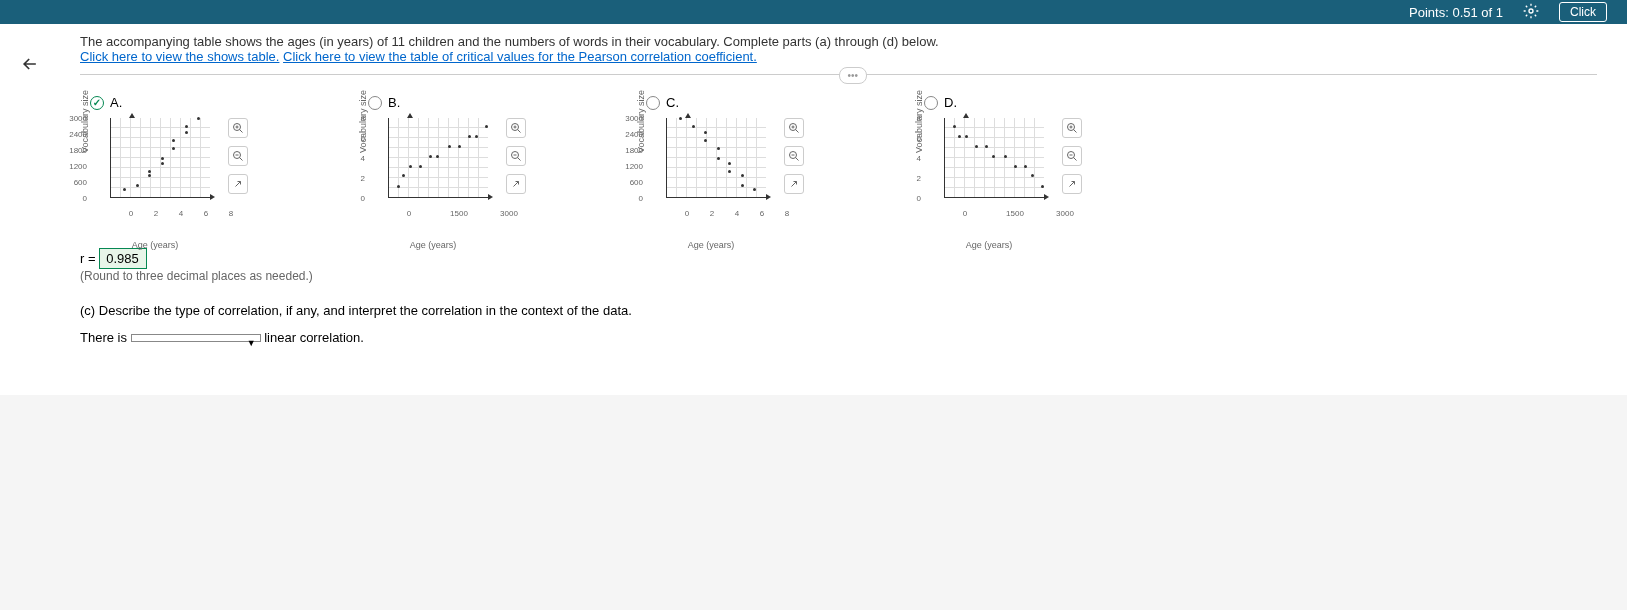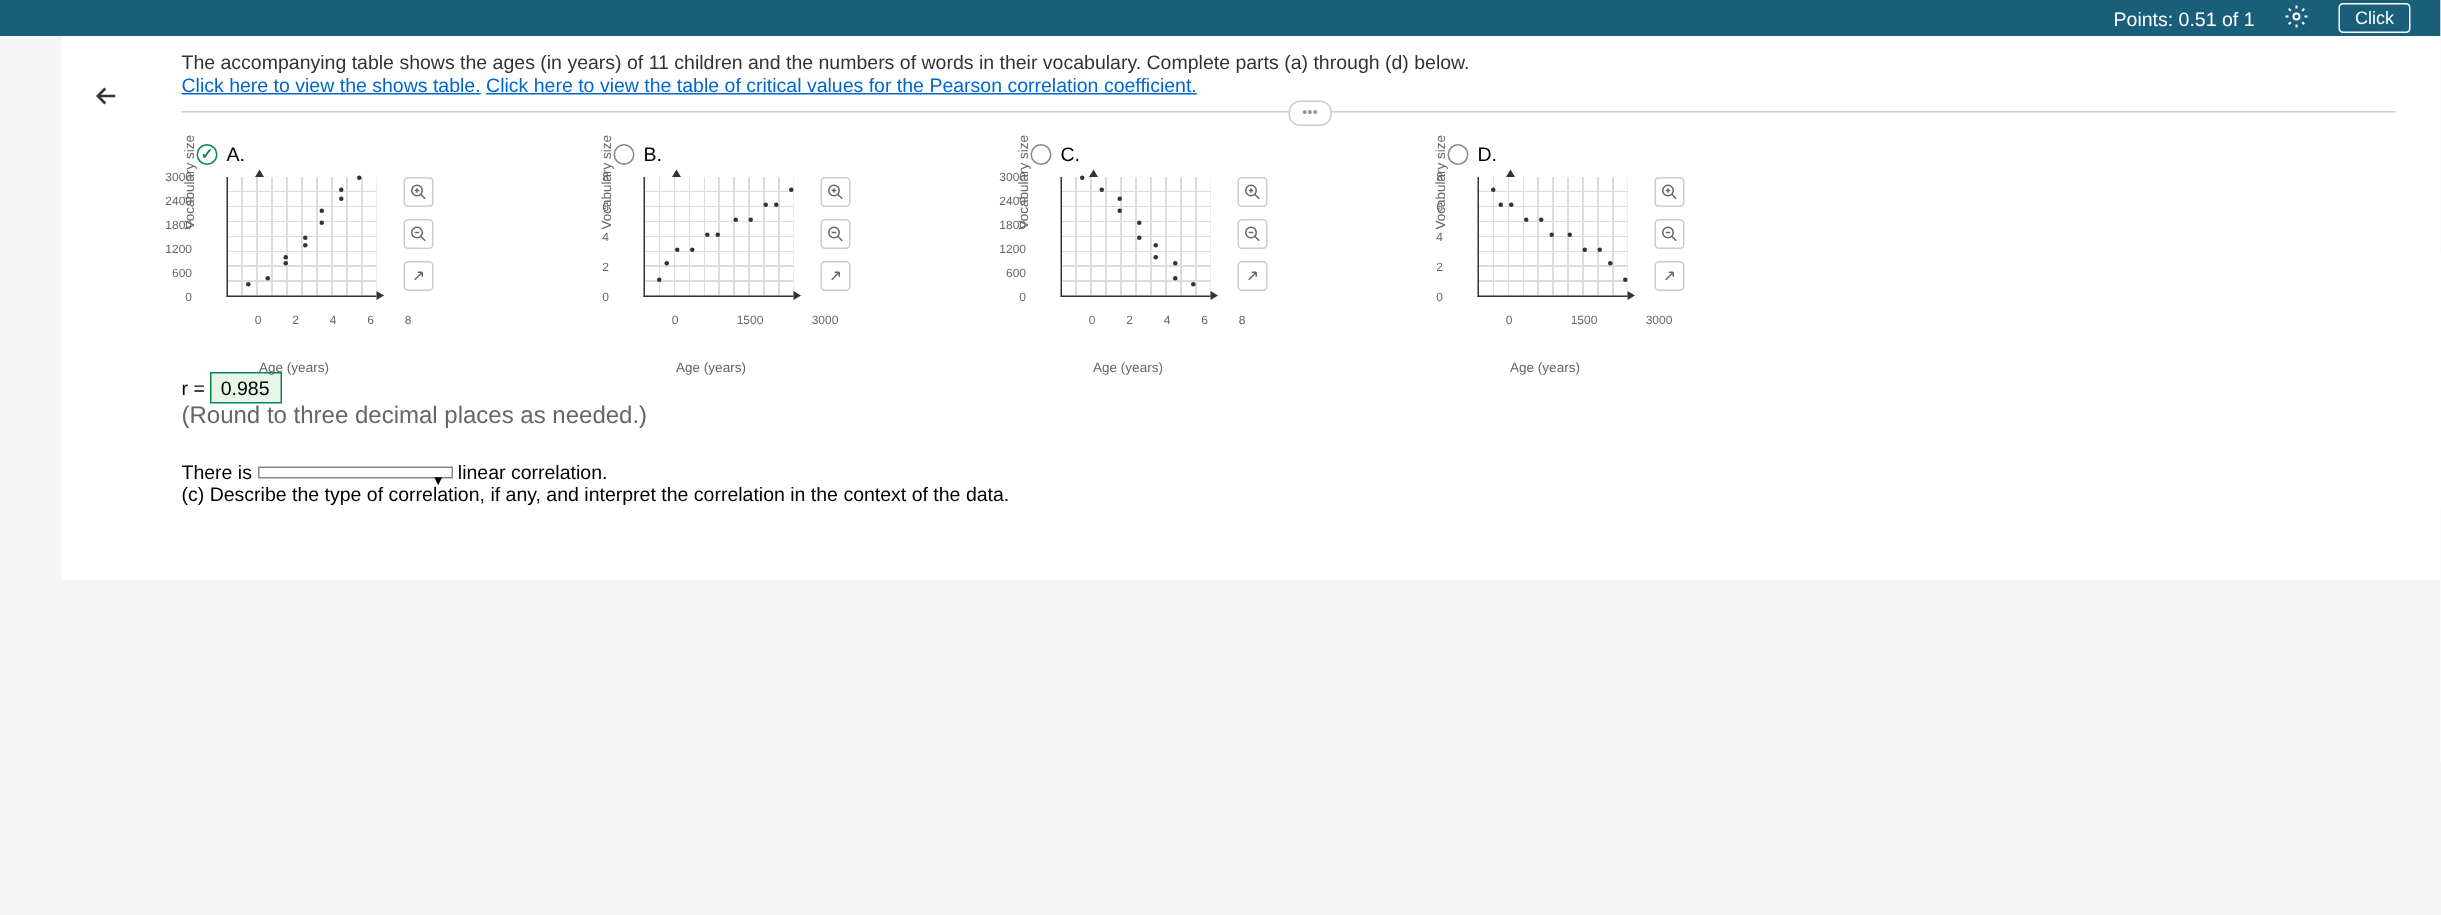--- a/index.html
+++ b/index.html
@@ -1,21 +1,21 @@
 <!DOCTYPE html>
 <html><head>
   <meta charset="utf-8">
   <style>
     * { margin: 0; padding: 0; box-sizing: border-box; }
     body { font-family: Arial, sans-serif; font-size: 13px; background: #f5f5f5; width: 1627px; }
     
     .top-bar { background: #1a5f7a; color: white; height: 24px; display: flex; justify-content: flex-end; align-items: center; padding: 0 20px; gap: 20px; }
     .save-btn { background: transparent; border: 1px solid white; color: white; padding: 2px 10px; border-radius: 3px; cursor: pointer; font-size: 12px; }
     
-    .content { background: white; padding: 10px 30px 30px 30px; position: relative; margin-left: 41px; }
+    .content { background: white; padding: 10px 30px 30px 30px; position: relative; }
     
     .back-arrow { position: absolute; left: 20px; top: 30px; cursor: pointer; }
     .back-arrow svg { width: 20px; height: 20px; }
     
     .question-header { margin-left: 50px; margin-bottom: 10px; color: #333; }
     .link { color: #0066cc; text-decoration: underline; cursor: pointer; }
     
     .divider { border-top: 1px solid #ccc; margin: 10px 0 20px 50px; position: relative; }
     .divider-handle { position: absolute; left: 50%; top: -8px; background: white; border: 1px solid #ccc; border-radius: 8px; padding: 2px 8px; font-size: 10px; color: #999; }
     
@@ -40,21 +40,21 @@
     .x-tick { position: absolute; transform: translateX(-50%); }
     .point { position: absolute; width: 3px; height: 3px; background: #333; border-radius: 50%; }
     
     .graph-tools { display: flex; flex-direction: column; gap: 8px; }
     .tool-btn { width: 20px; height: 20px; border: 1px solid #ccc; border-radius: 3px; display: flex; align-items: center; justify-content: center; cursor: pointer; background: white; }
     .tool-btn svg { width: 12px; height: 12px; }
     
     .answer-input { border: 1px solid #068853; padding: 2px 6px; width: 48px; font-size: 13px; background: #e8f5e9; }
     .dropdown { border: 1px solid #888; padding: 3px 20px 3px 6px; width: 130px; font-size: 13px; background: white; position: relative; display: inline-block; }
     .dropdown::after { content: '▼'; position: absolute; right: 4px; font-size: 9px; }
-    .hint { color: #666; font-size: 16px; }
+    .hint { color: #666; font-size: 12px; }
     .arrow-tip { position: absolute; width: 0; height: 0; }
     .arrow-up { top: -5px; left: 18px; border-left: 3px solid transparent; border-right: 3px solid transparent; border-bottom: 5px solid #333; }
     .arrow-right { bottom: -3px; right: -5px; border-top: 3px solid transparent; border-bottom: 3px solid transparent; border-left: 5px solid #333; }
     
     .cursor { position: absolute; left: 270px; top: 495px; }
   </style>
 </head>
 <body>
 
 <div class="top-bar">
@@ -350,26 +350,26 @@
 
     <div class="part">
       <div style="margin-top:10px">
         <span>r =</span>
         <input class="answer-input" value="0.985" style="">
       </div>
       <div class="hint">(Round to three decimal places as needed.)</div>
     </div>
 
     <div class="part">
+      <div>(c) Describe the type of correlation, if any, and interpret the correlation in the context of the data.</div>
       <div style="margin-top:12px">
         <span>There is</span>
         <span class="dropdown"><span></span></span>
         <span>linear correlation.</span>
       </div>
-      <div>(c) Describe the type of correlation, if any, and interpret the correlation in the context of the data.</div>
     </div>
 
   </div>
 
   <div class="cursor">
     <svg width="16" height="20" viewBox="0 0 16 20">
         <path d="M0 0 L0 14 L4 11 L7 17 L9 16 L6 10 L11 10 Z" fill="white" stroke="#333" stroke-width="1"></path>
       </svg>
   </div>
 </div>

